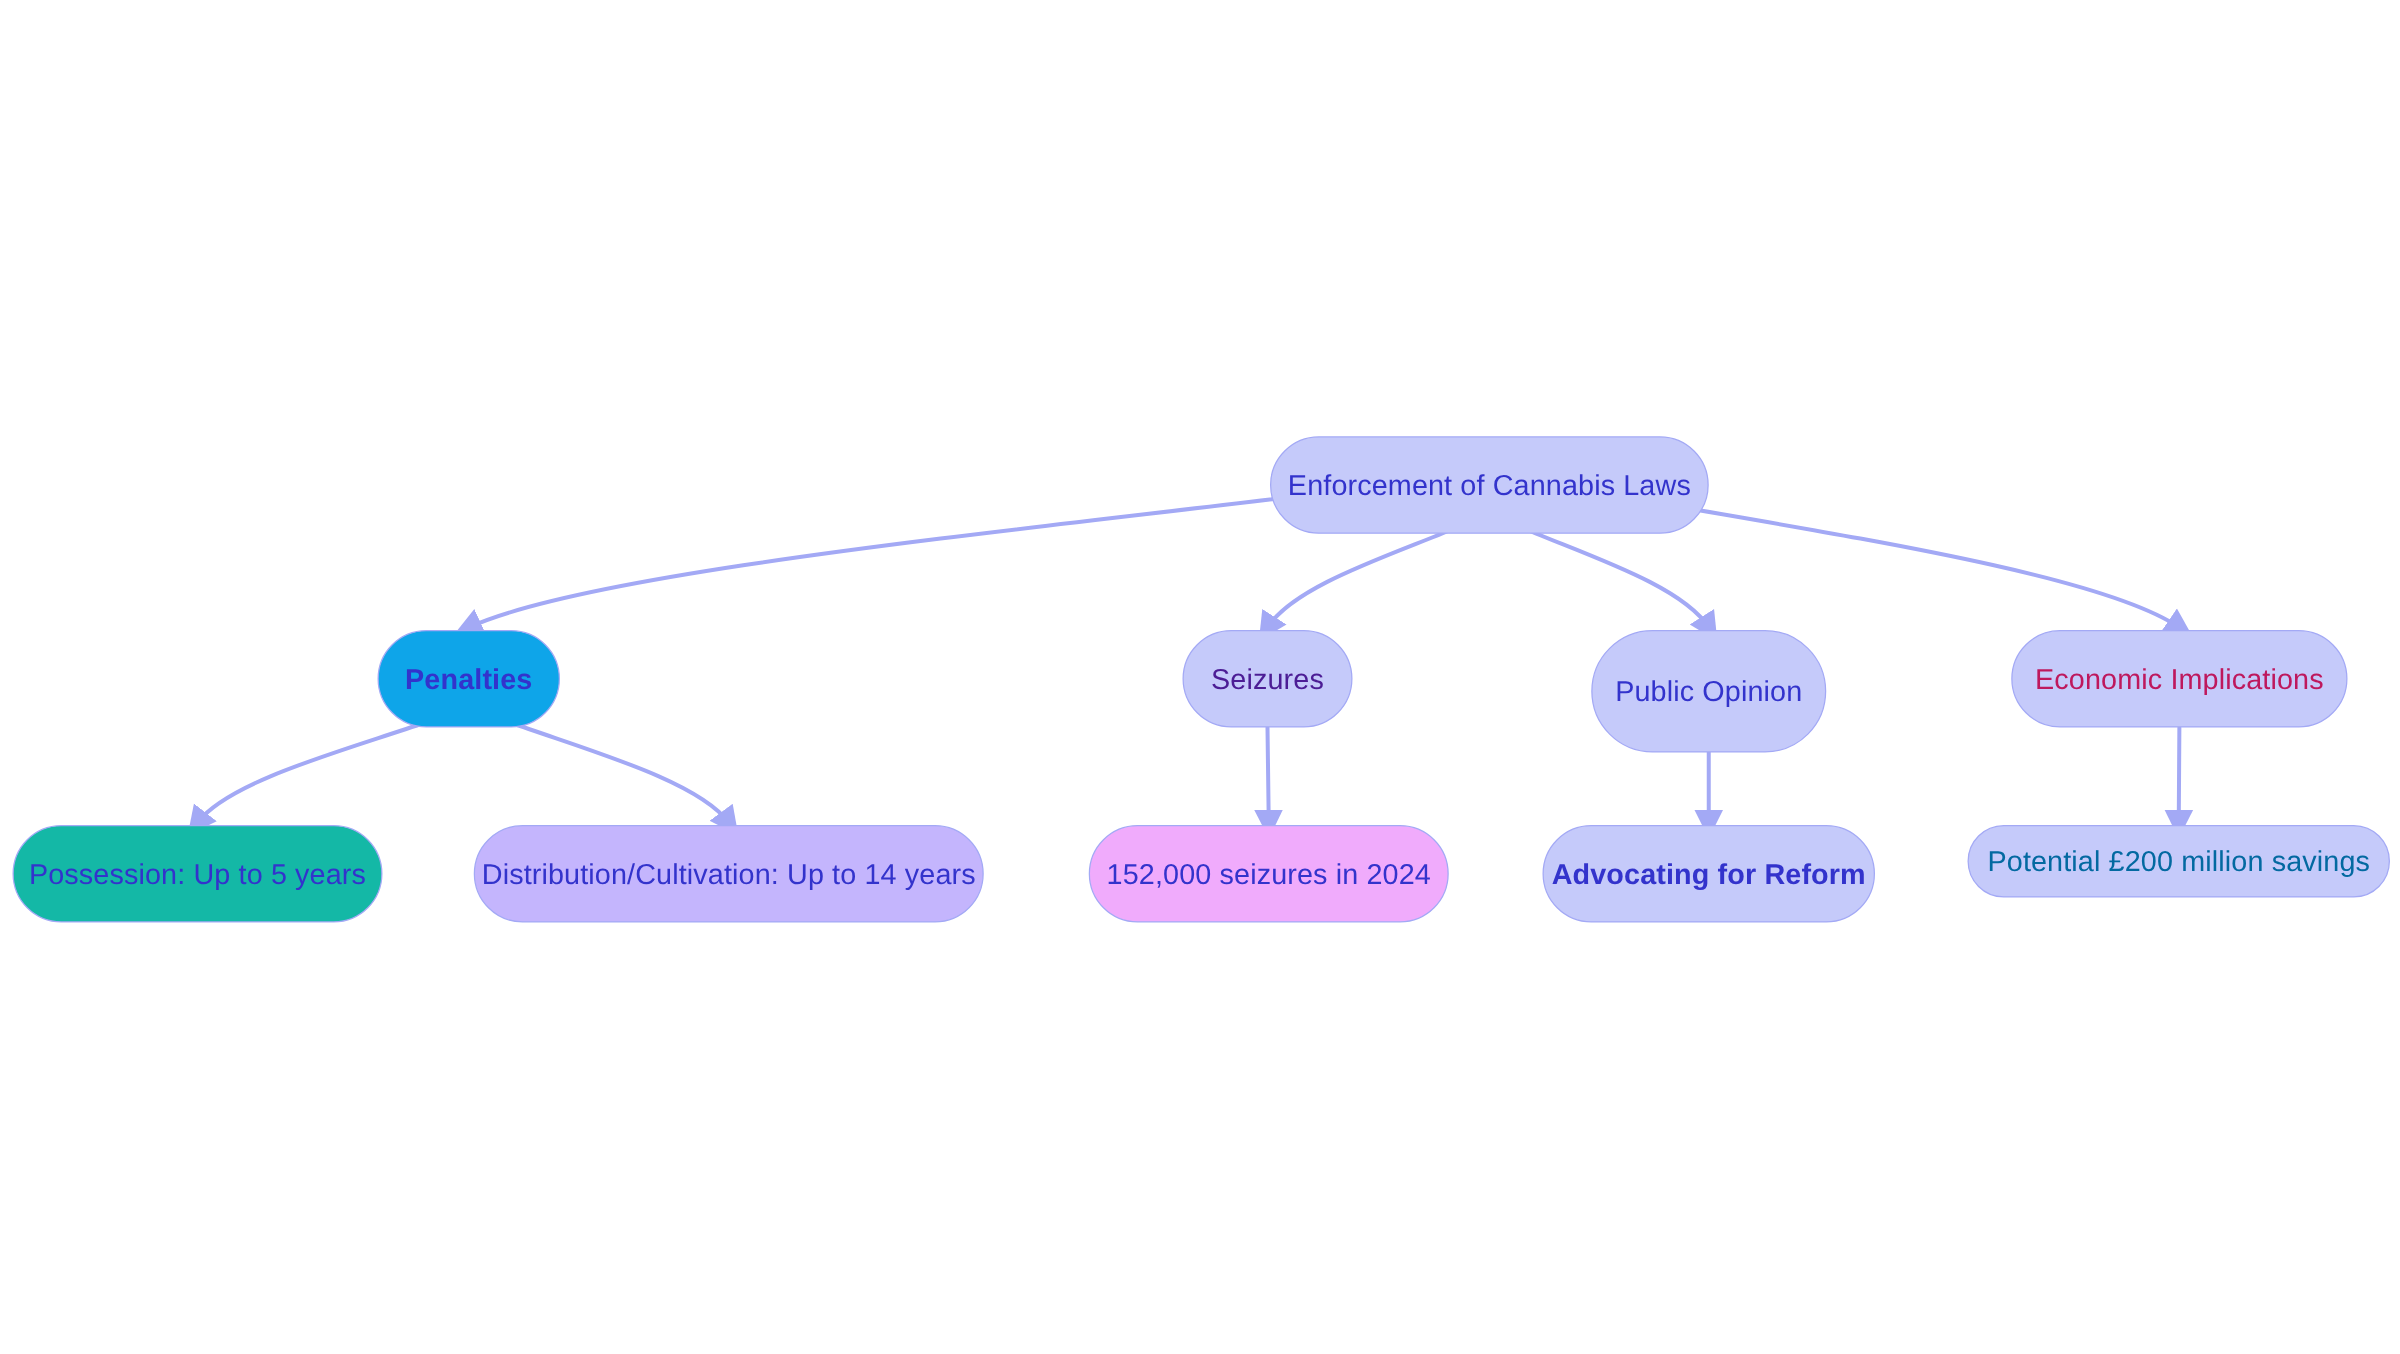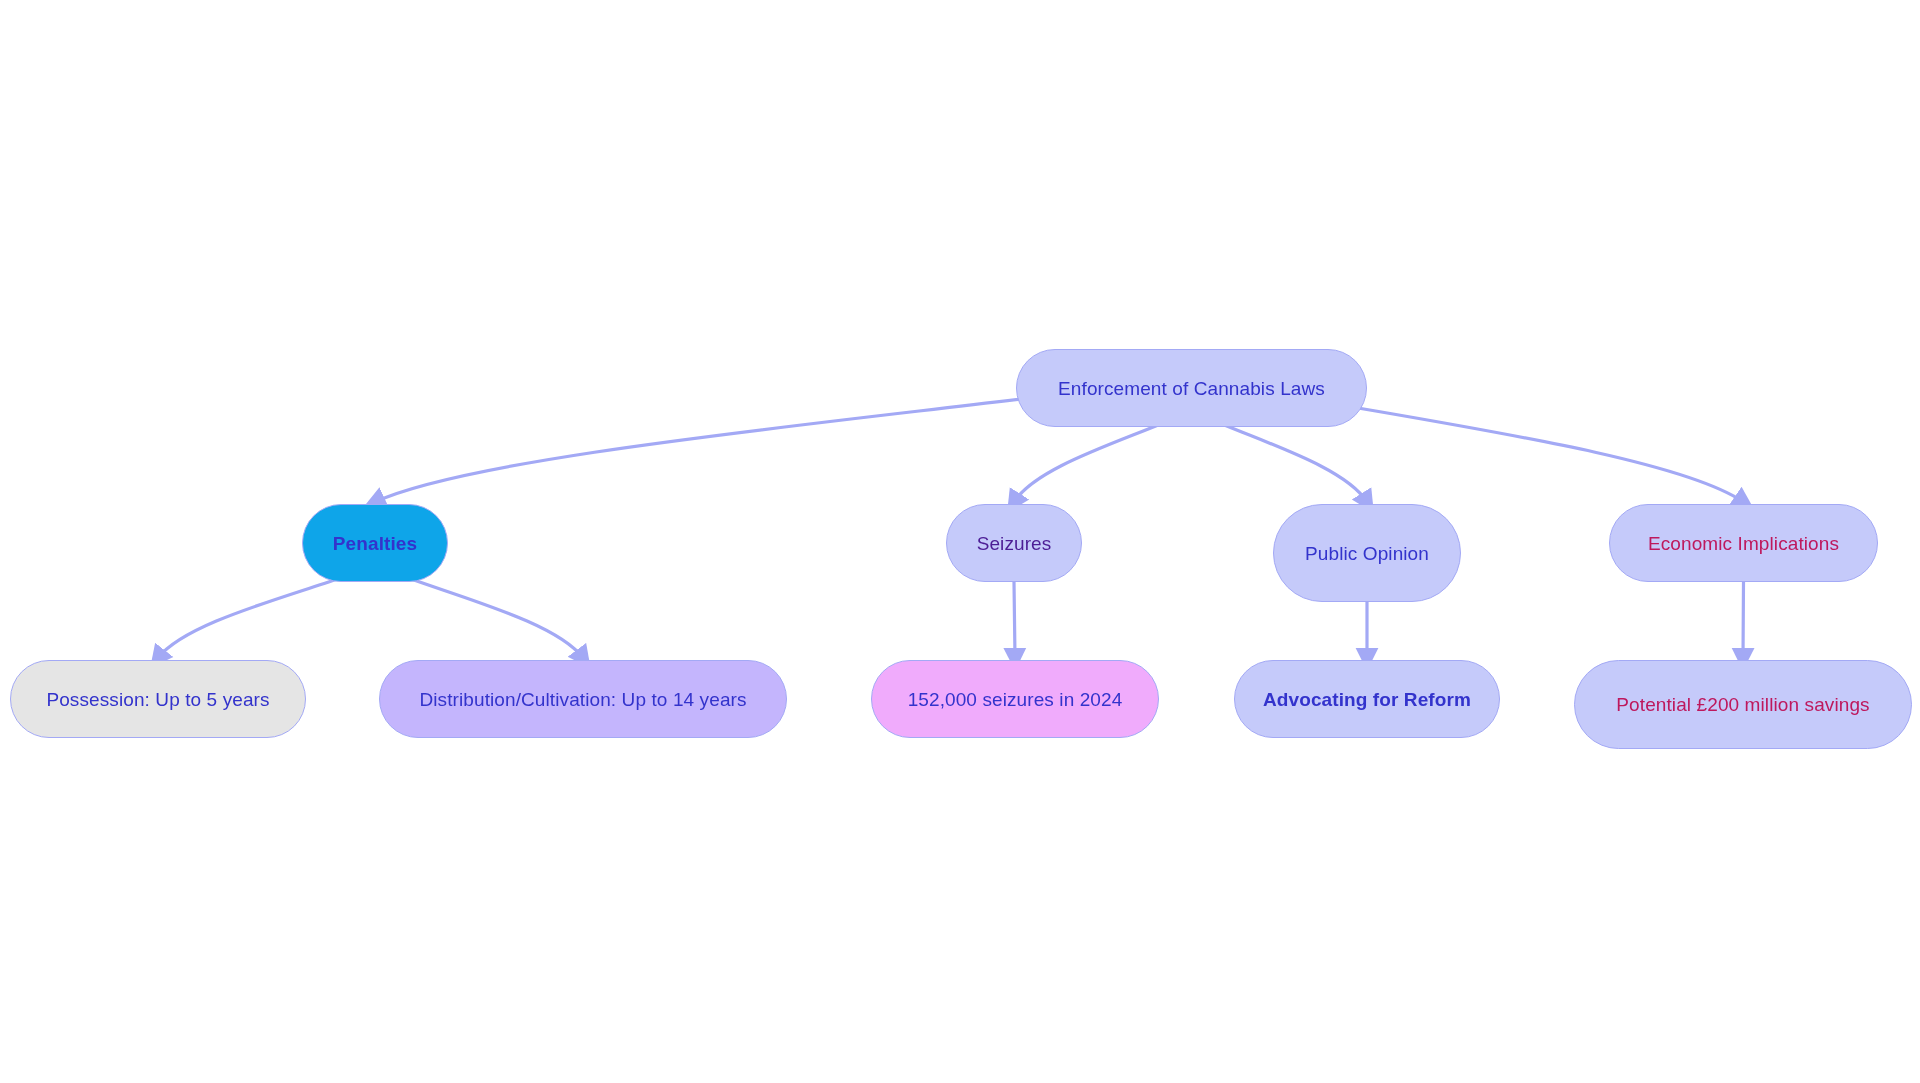--- a/index.html
+++ b/index.html
@@ -32,21 +32,21 @@
     position: absolute;
     box-sizing: border-box;
     display: flex;
     align-items: center;
     justify-content: center;
     background: #c5cafa;
     border: 1.4px solid #a3a9f5;
     border-radius: 999px;
     color: #3333cc;
     font-family: "Liberation Sans", sans-serif;
-    font-size: 19px;
+    font-size: 23px;
     font-weight: 400;
     letter-spacing: 0.1px;
     white-space: nowrap;
     text-align: center;
     line-height: 1;
   }
   .node-label {
     display: block;
     padding: 0 4px;
   }
@@ -84,30 +84,30 @@
       </div>
       <div class="flow-node" style="left: 946px; top: 504px; width: 136px; height: 78px; background: rgb(197, 202, 250); border-color: rgb(163, 169, 245); color: #4c1d95;">
         <span class="node-label">Seizures</span>
       </div>
       <div class="flow-node" style="left: 1273px; top: 504px; width: 188px; height: 98px; background: rgb(197, 202, 250); border-color: rgb(163, 169, 245); color: rgb(51, 51, 204);">
         <span class="node-label">Public Opinion</span>
       </div>
       <div class="flow-node" style="left: 1609px; top: 504px; width: 269px; height: 78px; background: rgb(197, 202, 250); border-color: rgb(163, 169, 245); color: #be185d;">
         <span class="node-label">Economic Implications</span>
       </div>
-      <div class="flow-node" style="left: 10px; top: 660px; width: 296px; height: 78px; background: #e5e5e5; border-color: rgb(163, 169, 245); color: rgb(51, 51, 204);">
+      <div class="flow-node" style="left: 10px; top: 660px; width: 296px; height: 78px; background: #14b8a6; border-color: rgb(163, 169, 245); color: rgb(51, 51, 204);">
         <span class="node-label">Possession: Up to 5 years</span>
       </div>
       <div class="flow-node" style="left: 379px; top: 660px; width: 408px; height: 78px; background: #c4b5fd; border-color: rgb(163, 169, 245); color: rgb(51, 51, 204);">
         <span class="node-label">Distribution/Cultivation: Up to 14 years</span>
       </div>
       <div class="flow-node" style="left: 871px; top: 660px; width: 288px; height: 78px; background: #f0abfc; border-color: rgb(163, 169, 245); color: rgb(51, 51, 204);">
         <span class="node-label">152,000 seizures in 2024</span>
       </div>
       <div class="flow-node" style="left: 1234px; top: 660px; width: 266px; height: 78px; background: rgb(197, 202, 250); border-color: rgb(163, 169, 245); color: rgb(51, 51, 204); font-weight: bold;">
         <span class="node-label">Advocating for Reform</span>
       </div>
-      <div class="flow-node" style="left: 1574px; top: 660px; width: 338px; height: 89px; background: rgb(197, 202, 250); border-color: rgb(163, 169, 245); color: #be185d;">
+      <div class="flow-node" style="left: 1574px; top: 660px; width: 338px; height: 58px; background: rgb(197, 202, 250); border-color: rgb(163, 169, 245); color: #0369a1;">
         <span class="node-label">Potential £200 million savings</span>
       </div>
     </div>
 
 </div>
 
 </body></html>

